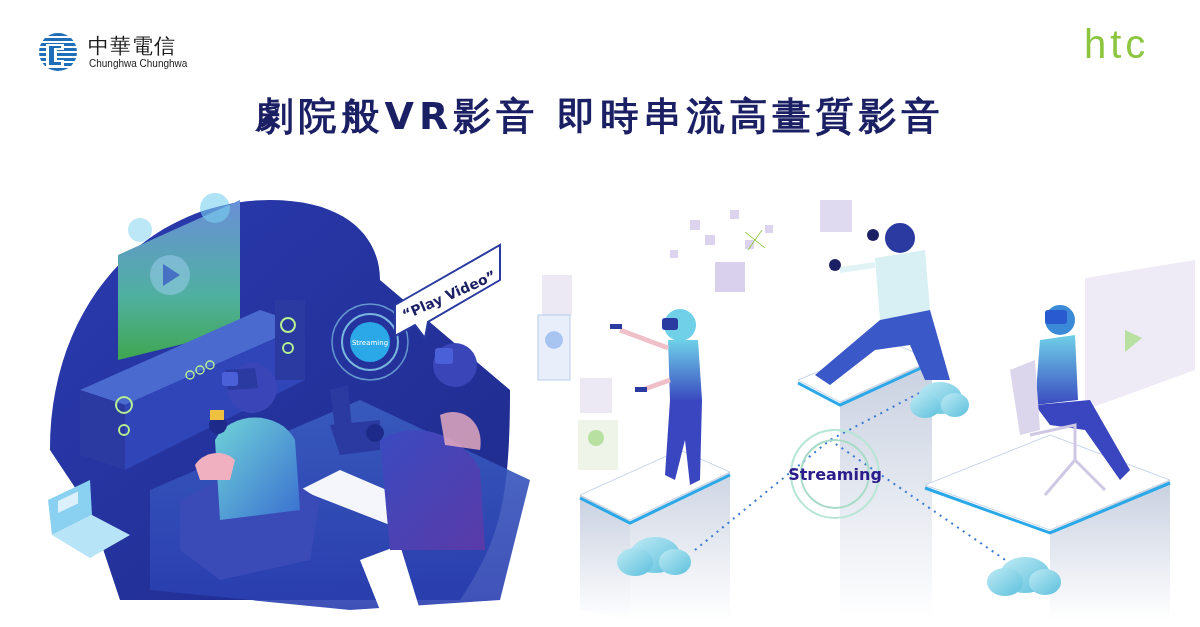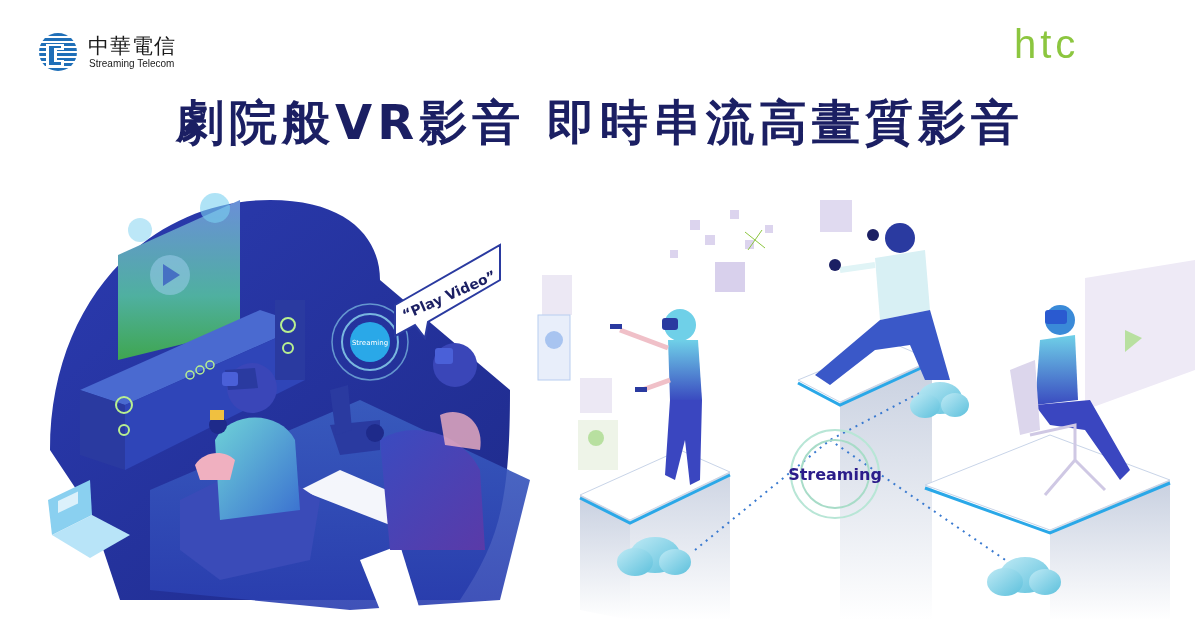--- a/index.html
+++ b/index.html
@@ -3,22 +3,22 @@
 <meta charset="utf-8">
 <style>
   html,body{margin:0;padding:0;}
   body{width:1200px;height:627px;overflow:hidden;background:#ffffff;position:relative;font-family:"DejaVu Sans",sans-serif;}
   .abs{position:absolute;}
   
   #cht-logo{left:38px;top:30px;width:160px;height:46px;}
   #cht-mark{left:0;top:2px;width:40px;height:40px;}
   #cht-zh{left:50px;top:2px;font-size:21px;font-weight:normal;color:#1a1a1a;letter-spacing:1px;white-space:nowrap;}
   #cht-en{left:51px;top:28px;font-size:10px;color:#1a1a1a;font-family:"Liberation Sans",sans-serif;white-space:nowrap;}
-  #htc-logo{left:1014px;top:24px;font-family:"Liberation Sans",sans-serif;font-size:40px;color:#8cc63f;letter-spacing:4px;line-height:1;}
-  #headline{left:0;top:96px;width:1200px;text-align:center;font-size:48px;font-weight:bold;color:#1b1f63;letter-spacing:5px;white-space:nowrap;line-height:1.1;}
+  #htc-logo{left:1084px;top:24px;font-family:"Liberation Sans",sans-serif;font-size:40px;color:#8cc63f;letter-spacing:4px;line-height:1;}
+  #headline{left:0;top:96px;width:1200px;text-align:center;font-size:38px;font-weight:bold;color:#1b1f63;letter-spacing:5px;white-space:nowrap;line-height:1.1;}
   
   #scene-left{left:30px;top:180px;width:500px;height:430px;}
   #scene-right{left:530px;top:180px;width:670px;height:440px;}
   .bubble-text{font-family:"DejaVu Sans",sans-serif;font-weight:bold;}
 </style>
 </head>
 <body>
 
 <div id="cht-logo" class="abs">
   <svg id="cht-mark" class="abs" viewBox="0 0 40 40">
@@ -34,21 +34,21 @@
       <rect x="0" y="16" width="40" height="3" fill="#1f6fb8"></rect>
       <rect x="0" y="21" width="40" height="3" fill="#1f6fb8"></rect>
       <rect x="0" y="26" width="40" height="3" fill="#1f6fb8"></rect>
       <rect x="0" y="31" width="40" height="3" fill="#1f6fb8"></rect>
       <rect x="0" y="36" width="40" height="3" fill="#1f6fb8"></rect>
       <path d="M8 12 H26 V18 H19 V28 H26 V36 H8 Z" fill="#ffffff"></path>
       <path d="M11 14 H23 V16 H16 V30 H23 V33 H11 Z" fill="#1f6fb8"></path>
     </g>
   </svg>
   <div id="cht-zh" class="abs">中華電信</div>
-  <div id="cht-en" class="abs">Streaming Telecom</div>
+  <div id="cht-en" class="abs">Chunghwa Chunghwa</div>
 </div>
 
 <div id="htc-logo" class="abs">htc</div>
 
 <div id="headline" class="abs">劇院般VR影音 即時串流高畫質影音</div>
 
 <div id="scene-left" class="abs">
   <svg width="500" height="430" viewBox="0 0 500 430">
     <defs>
       <linearGradient id="bgL" x1="0" y1="0" x2="1" y2="1">

